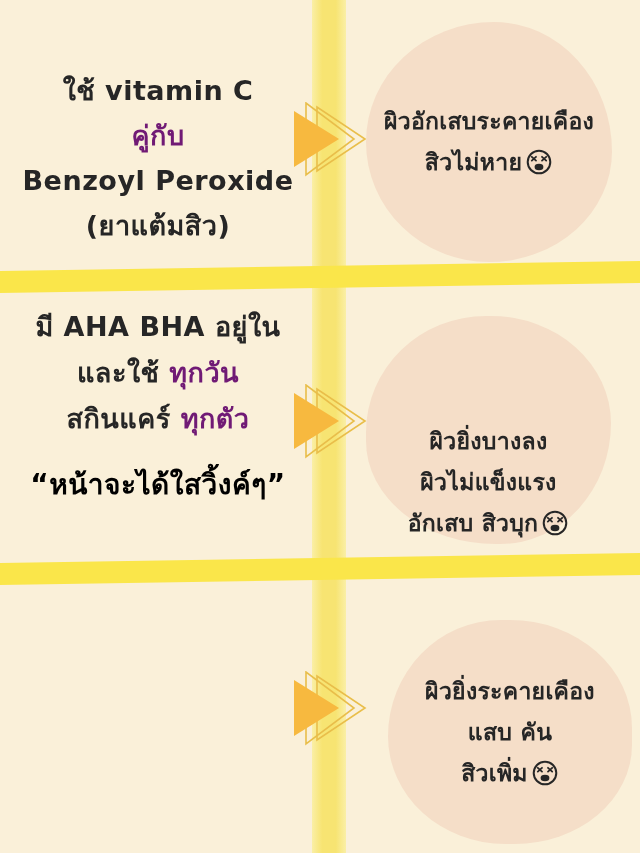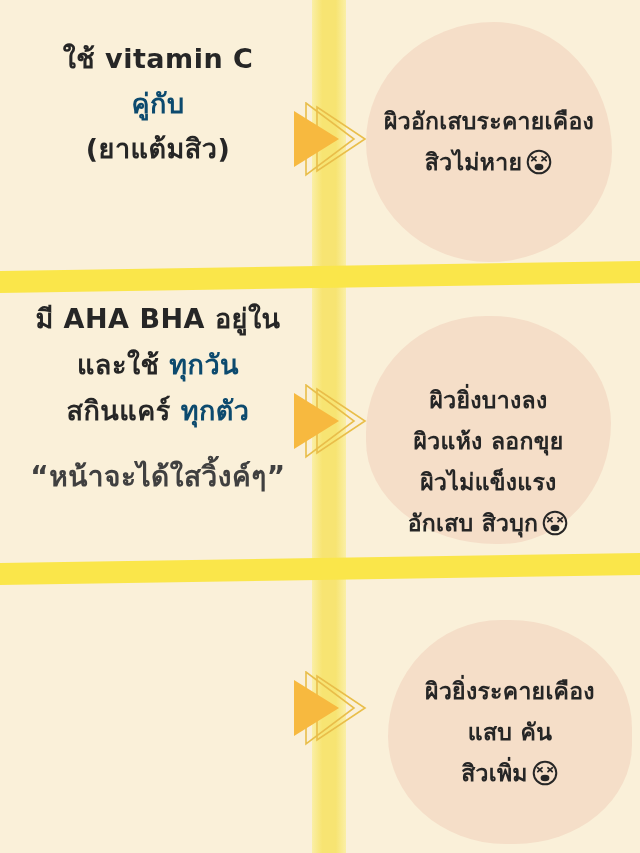--- a/index.html
+++ b/index.html
@@ -22,24 +22,24 @@
     position:absolute;left:-12px;width:668px;height:22px;
     background:#FAE64A;transform:rotate(-0.9deg);
     border-radius:4px;
   }
   .bar1{top:266px;}
   .bar2{top:558px;}
 
   
   .left-col{position:absolute;left:8px;width:300px;text-align:center;}
   .left-col .l{font-weight:bold;font-size:27px;line-height:45px;color:#262626;letter-spacing:.5px;}
-  .left-col .red{color:#0c4a6e;}
-  .left-col .quote{margin-top:20px;font-size:28px;color:#404040;}
-  .lc1{top:36px;}
-  .lc2{top:296px;}
+  .left-col .red{color:#701a75;}
+  .left-col .quote{margin-top:20px;font-size:28px;color:#000000;}
+  .lc1{top:68px;}
+  .lc2{top:304px;}
   .lc2 .l{line-height:46px;}
   .lc3{top:608px;}
   .lc3 .l{line-height:50px;}
 
   
   .arrow{position:absolute;width:80px;height:78px;}
   .ar1{left:290px;top:102px;}
   .ar2{left:290px;top:384px;}
   .ar3{left:290px;top:671px;}
 
@@ -61,20 +61,21 @@
 
 <div class="page">
 
   <div class="v-strip"></div>
   <div class="h-bar bar1"></div>
   <div class="h-bar bar2"></div>
 
   <div class="left-col lc1">
     <div class="l">ใช้ vitamin C</div>
     <div class="l red">คู่กับ</div>
+    <div class="l">Benzoyl Peroxide</div>
     <div class="l">(ยาแต้มสิว)</div>
   </div>
 
   <svg class="arrow ar1" viewBox="0 0 80 78">
     <polygon points="16,1 16,73 64,37" fill="none" stroke="#E9BE4A" stroke-width="1.6"></polygon>
     <polygon points="27,5 27,69 75,37" fill="none" stroke="#E9BE4A" stroke-width="1.6"></polygon>
     <polygon points="4,9 4,65 49,37" fill="#F7B93F"></polygon>
   </svg>
 
   <div class="blob blob1">
@@ -100,21 +101,20 @@
   </div>
 
   <svg class="arrow ar2" viewBox="0 0 80 78">
     <polygon points="16,1 16,73 64,37" fill="none" stroke="#E9BE4A" stroke-width="1.6"></polygon>
     <polygon points="27,5 27,69 75,37" fill="none" stroke="#E9BE4A" stroke-width="1.6"></polygon>
     <polygon points="4,9 4,65 49,37" fill="#F7B93F"></polygon>
   </svg>
 
   <div class="blob blob2">
     <div class="b">ผิวยิ่งบางลง</div>
-    <div class="b">ผิวแห้ง ลอกขุย</div>
     <div class="b">ผิวไม่แข็งแรง</div>
     <div class="b">
       <span>อักเสบ สิวบุก</span><svg class="emoji" viewBox="0 0 28 28">
           <circle cx="14" cy="14" r="11.3" fill="none" stroke="#262626" stroke-width="2"></circle>
           <path d="M6.8 8.8 L11 12.6 M11 8.8 L6.8 12.6 M17 8.8 L21.2 12.6 M21.2 8.8 L17 12.6" stroke="#262626" stroke-width="1.8" stroke-linecap="round" fill="none"></path>
           <ellipse cx="14" cy="19" rx="4.4" ry="3.2" fill="#262626"></ellipse>
         </svg>
     </div>
   </div>
 

